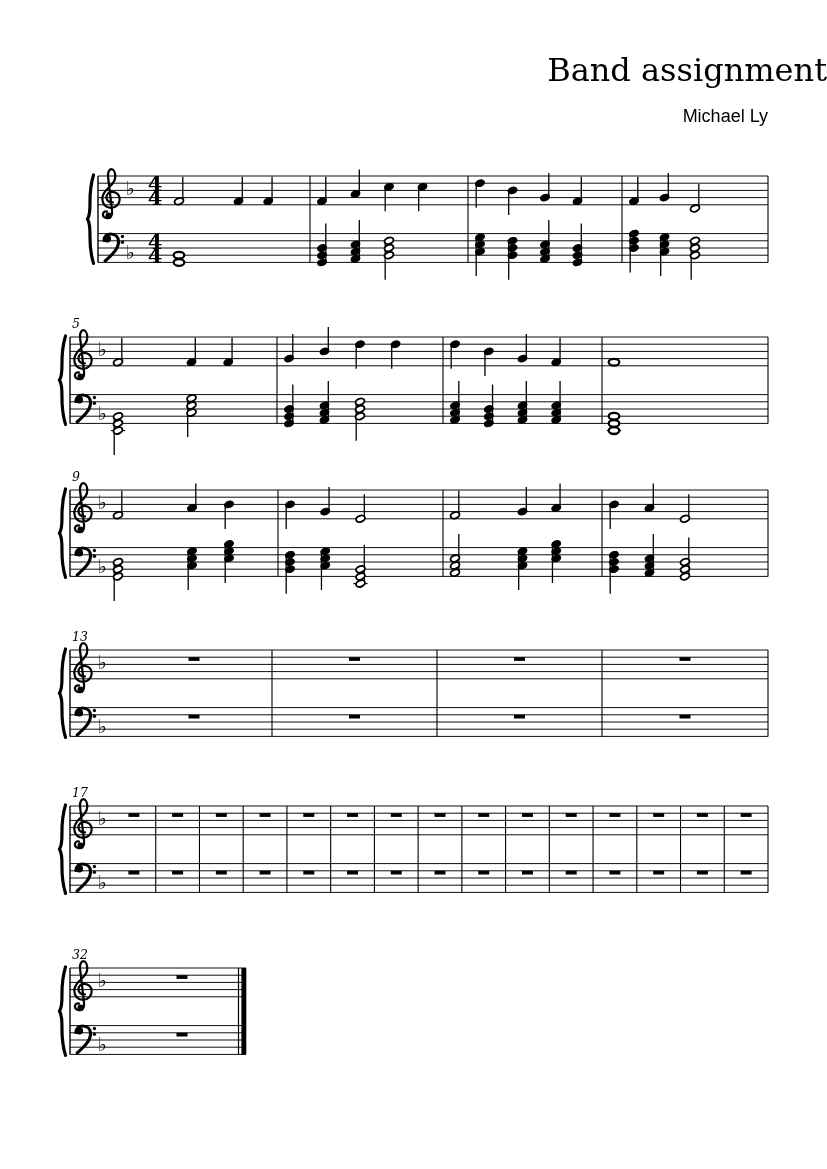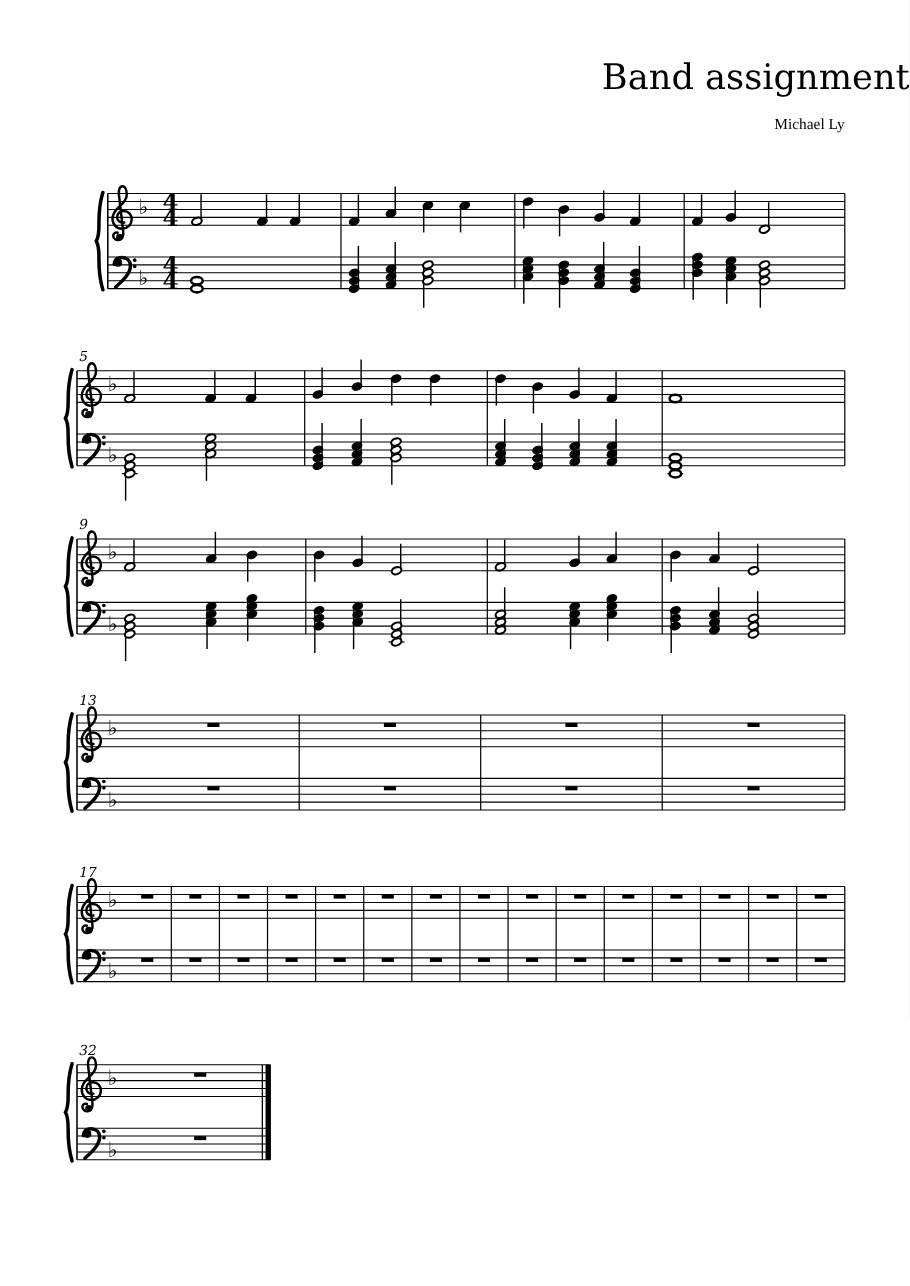--- a/index.html
+++ b/index.html
@@ -12,22 +12,22 @@
     font-family:"DejaVu Serif","Liberation Serif",serif;
     color:#000;
   }
   .title{
     position:absolute;top:52px;left:0;width:827px;
     text-align:right;font-size:32px;line-height:36px;
     font-family:"DejaVu Serif","Liberation Serif",serif;
   }
   .composer{
     position:absolute;top:106px;right:59px;
-    font-size:14px;
-    font-family:Liberation Serif, serif;
+    font-size:18px;
+    font-family:Liberation Sans, sans-serif;
   }
   svg.score{position:absolute;left:0;top:0;}
 </style>
 </head>
 <body>
 
 <div class="page">
   <div class="title">Band assignment</div>
   <div class="composer">Michael Ly</div>
   <svg class="score" id="score-svg" width="827" height="1169" viewBox="0 0 827 1169">

